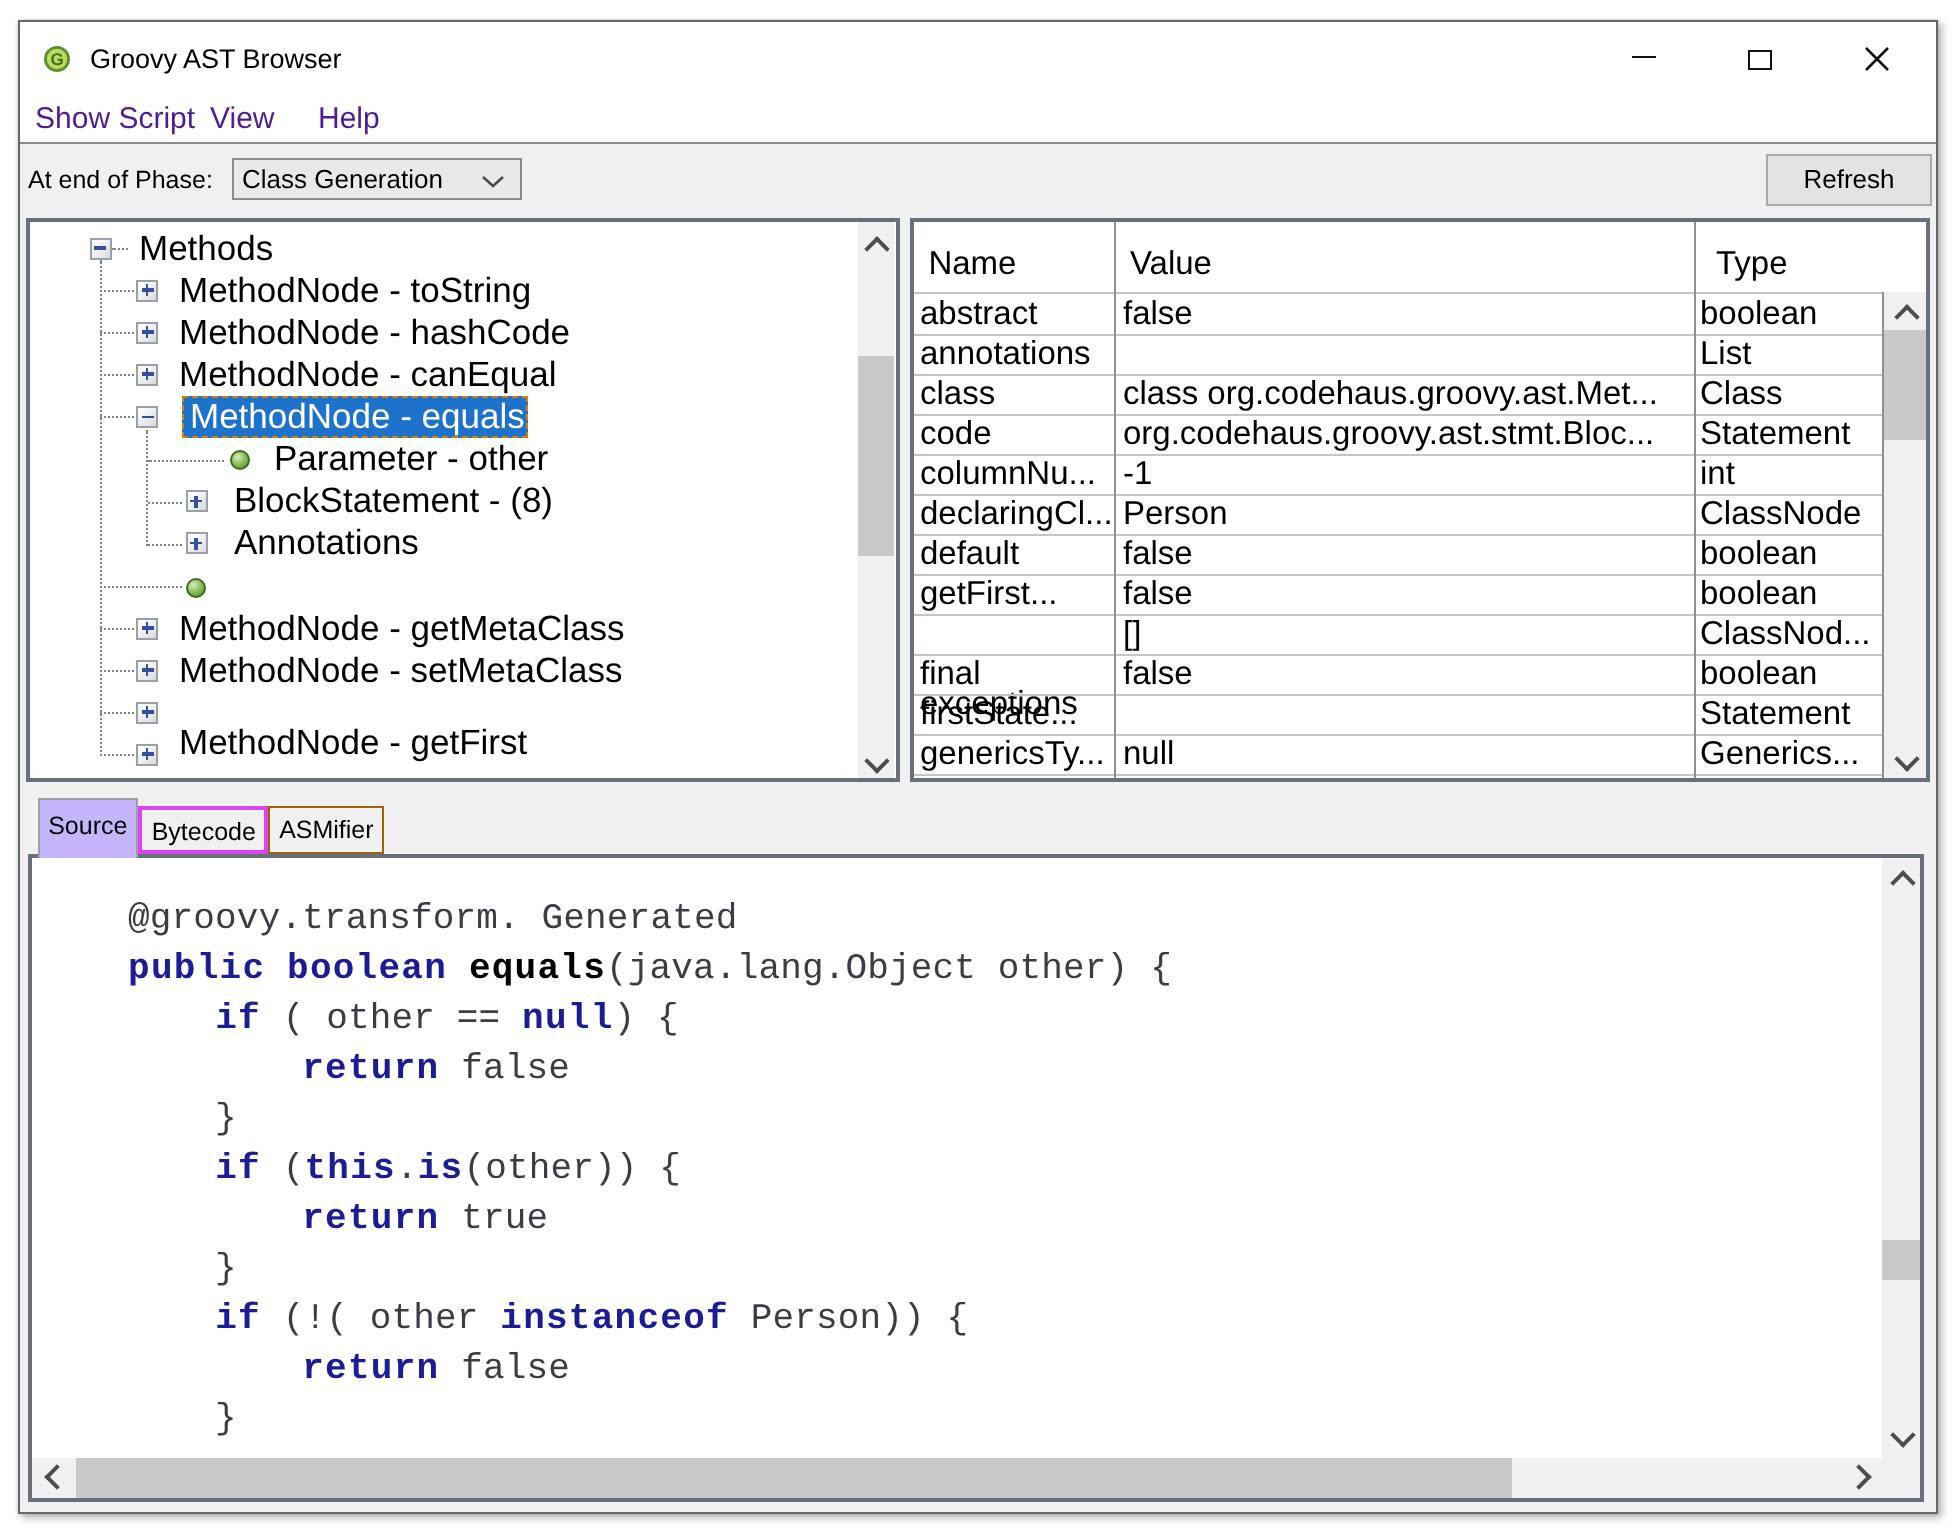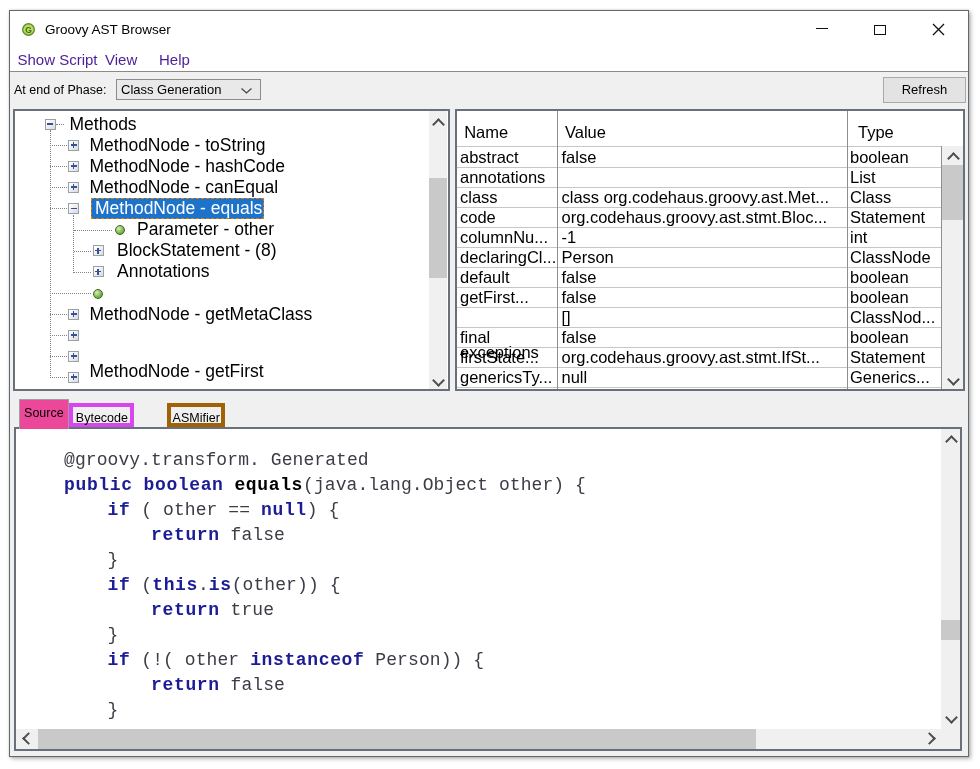--- a/index.html
+++ b/index.html
@@ -41,23 +41,23 @@
 .chev.dn { border-right:2px solid #4d4d4d; border-bottom:2px solid #4d4d4d; transform:rotate(45deg); }
 .chev.lf { border-left:2px solid #4d4d4d; border-bottom:2px solid #4d4d4d; transform:rotate(45deg); }
 .chev.rt { border-right:2px solid #4d4d4d; border-top:2px solid #4d4d4d; transform:rotate(45deg); }
 
 .th { font-size:16.5px; color:#000; }
 .td { font-size:16.5px; color:#000; white-space:nowrap; overflow:hidden; }
 .hline { height:1px; background:#c6c6c6; }
 .vline { width:1px; background:#8f8f8f; }
 
 .tab { font-size:12.5px; color:#000; text-align:center; }
-#tabsrc { left:8.9px; top:387.5px; width:50px; height:30px; background:#ec4899; border:1px solid #9aa0a6; border-bottom:none; z-index:5; line-height:26px; }
-#tabbc { left:59.4px; top:391.5px; width:65px; height:24px; background:#f0f0f0; border:4px solid #d946ef; line-height:22px; }
-#tabasm { left:124.2px; top:391.5px; width:58px; height:24px; background:#f0f0f0; border:4px solid #a16207; line-height:22px;margin-left:33px; }
+#tabsrc { left:8.9px; top:387.5px; width:50px; height:30px; background:#c4b5fd; border:1px solid #9aa0a6; border-bottom:none; z-index:5; line-height:26px; }
+#tabbc { left:59.4px; top:391.5px; width:65px; height:24px; background:#f0f0f0; border:2px solid #d946ef; line-height:22px; }
+#tabasm { left:124.2px; top:391.5px; width:58px; height:24px; background:#f0f0f0; border:1px solid #a16207; line-height:22px; }
 
 #code { left:5px; top:19px; font-family:"Liberation Mono",monospace; font-size:18px; letter-spacing:0.08px; line-height:25px; color:#3c3c46; white-space:pre; }
 #code .d { color:#3c3c46; }
 #code .k { color:#1c1c96; font-weight:bold; letter-spacing:0.63px; }
 #code .b { color:#000; font-weight:bold; letter-spacing:0.63px; }
 </style>
 </head>
 <body>
 <div id="win">
   <div id="tm" class="a">
@@ -147,20 +147,21 @@
         <i class="h"></i>
         <i class="v"></i>
       </div>
     <div class="trow a" style="left:74.5px;top:192.5px;">MethodNode - getMetaClass</div>
 
     <div class="doth a" style="left:35px;top:224px;width:17px;"></div>
     <div class="tbox a" style="left:53px;top:218.5px;">
         <i class="h"></i>
         <i class="v"></i>
       </div>
+    <div class="trow a" style="left:74.5px;top:213.5px;">MethodNode - setMetaClass</div>
 
     <div class="doth a" style="left:35px;top:245px;width:17px;"></div>
     <div class="tbox a" style="left:53px;top:239.5px;">
         <i class="h"></i>
         <i class="v"></i>
       </div>
     <div class="trow a" style="left:74.5px;top:234.5px;margin-top:15px;">MethodNode - getFirst</div>
 
     <div class="doth a" style="left:35px;top:266px;width:17px;"></div>
     <div class="tbox a" style="left:53px;top:260.5px;">
@@ -202,21 +203,20 @@
     <div class="td a" style="left:2.8px;top:176.5px;width:96px;">getFirst...</div>
       <div class="td a" style="left:104.3px;top:176.5px;width:285px;">false</div>
       <div class="td a" style="left:392.8px;top:176.5px;width:90px;">boolean</div>
     <div class="td a" style="left:2.8px;top:196.5px;width:96px;margin-top:35px;">exceptions</div>
       <div class="td a" style="left:104.3px;top:196.5px;width:285px;">[]</div>
       <div class="td a" style="left:392.8px;top:196.5px;width:90px;">ClassNod...</div>
     <div class="td a" style="left:2.8px;top:216.5px;width:96px;">final</div>
       <div class="td a" style="left:104.3px;top:216.5px;width:285px;">false</div>
       <div class="td a" style="left:392.8px;top:216.5px;width:90px;">boolean</div>
     <div class="td a" style="left:2.8px;top:236.5px;width:96px;">firstState...</div>
-      <div class="td a" style="left:104.3px;top:236.5px;width:285px;">org.codehaus.groovy.ast.stmt.IfSt...</div>
       <div class="td a" style="left:392.8px;top:236.5px;width:90px;">Statement</div>
     <div class="td a" style="left:2.8px;top:256.5px;width:96px;">genericsTy...</div>
       <div class="td a" style="left:104.3px;top:256.5px;width:285px;">null</div>
       <div class="td a" style="left:392.8px;top:256.5px;width:90px;">Generics...</div>
     <div class="hline a" style="left:0;top:56px;width:486px;"></div>
     <div class="hline a" style="left:0;top:76px;width:486px;"></div>
     <div class="hline a" style="left:0;top:96px;width:486px;"></div>
     <div class="hline a" style="left:0;top:116px;width:486px;"></div>
     <div class="hline a" style="left:0;top:136px;width:486px;"></div>
     <div class="hline a" style="left:0;top:156px;width:486px;"></div>

